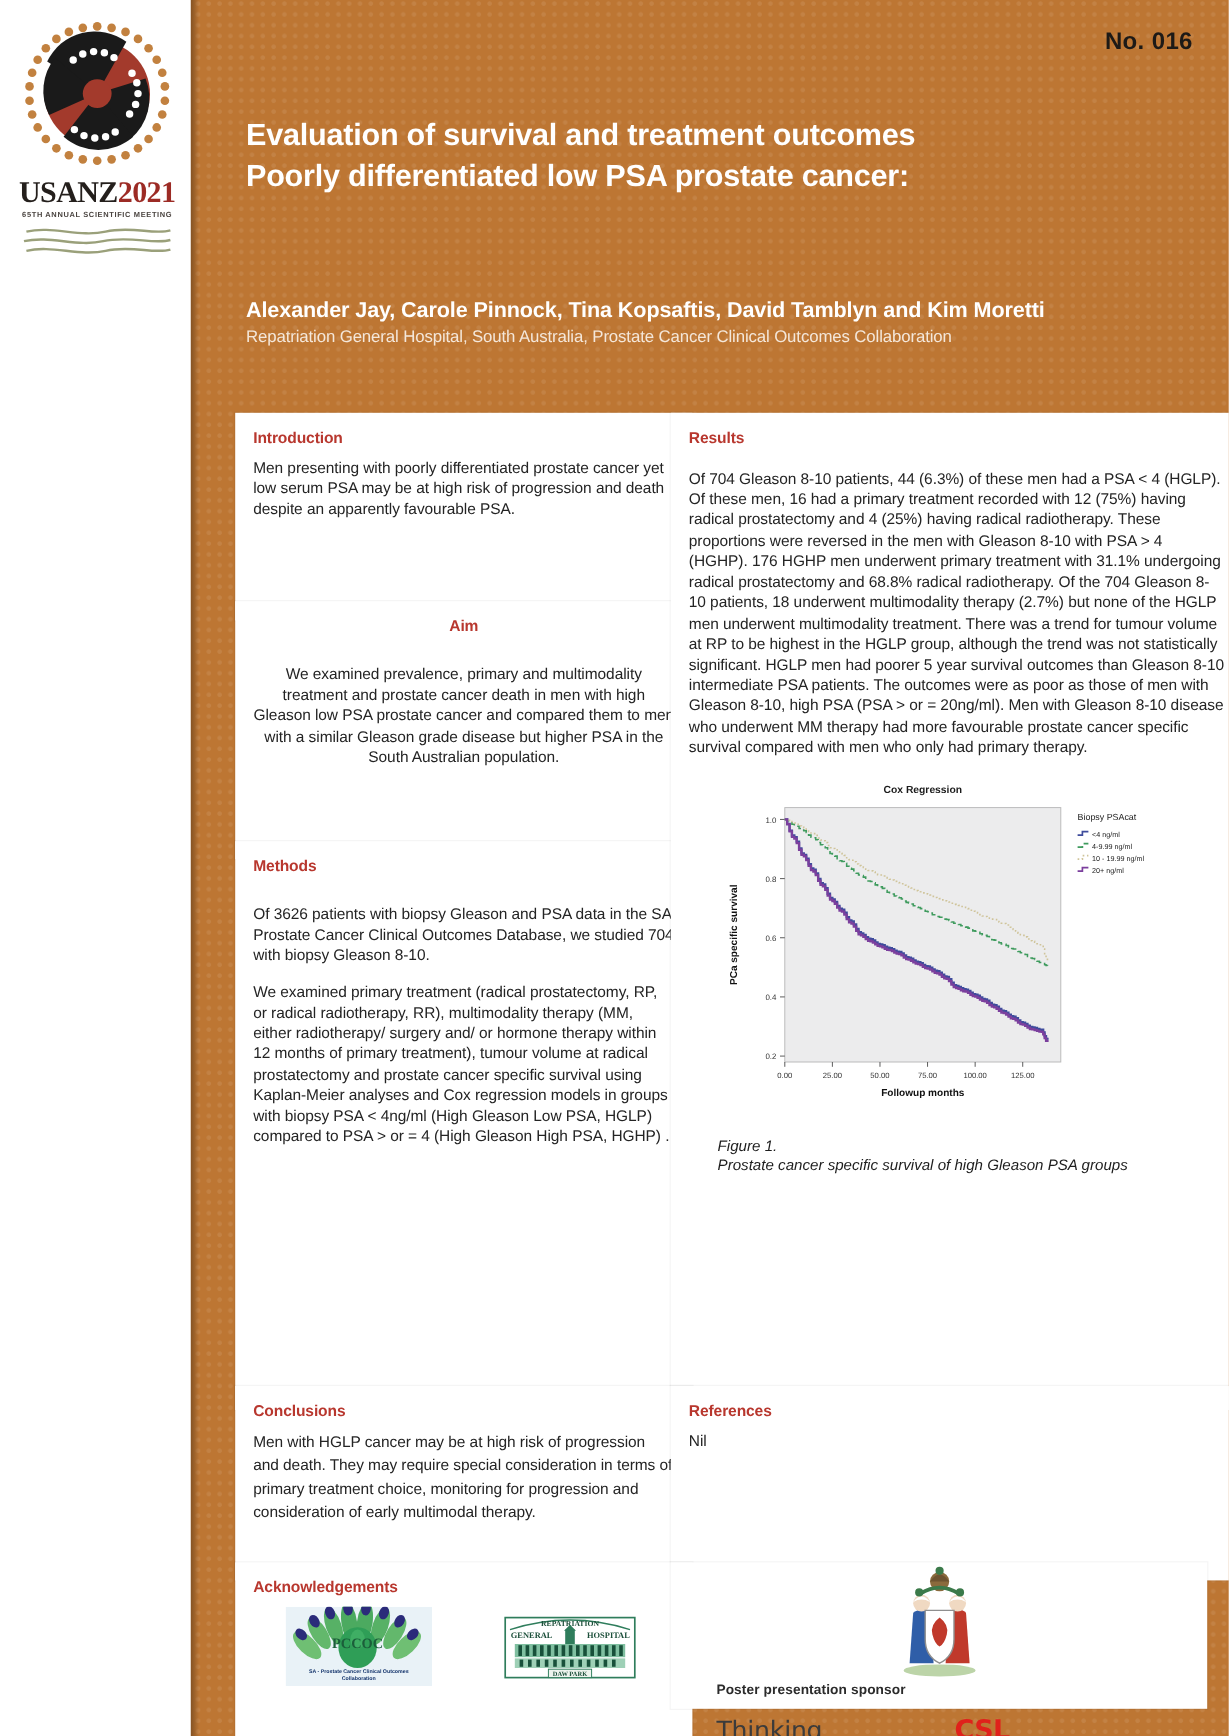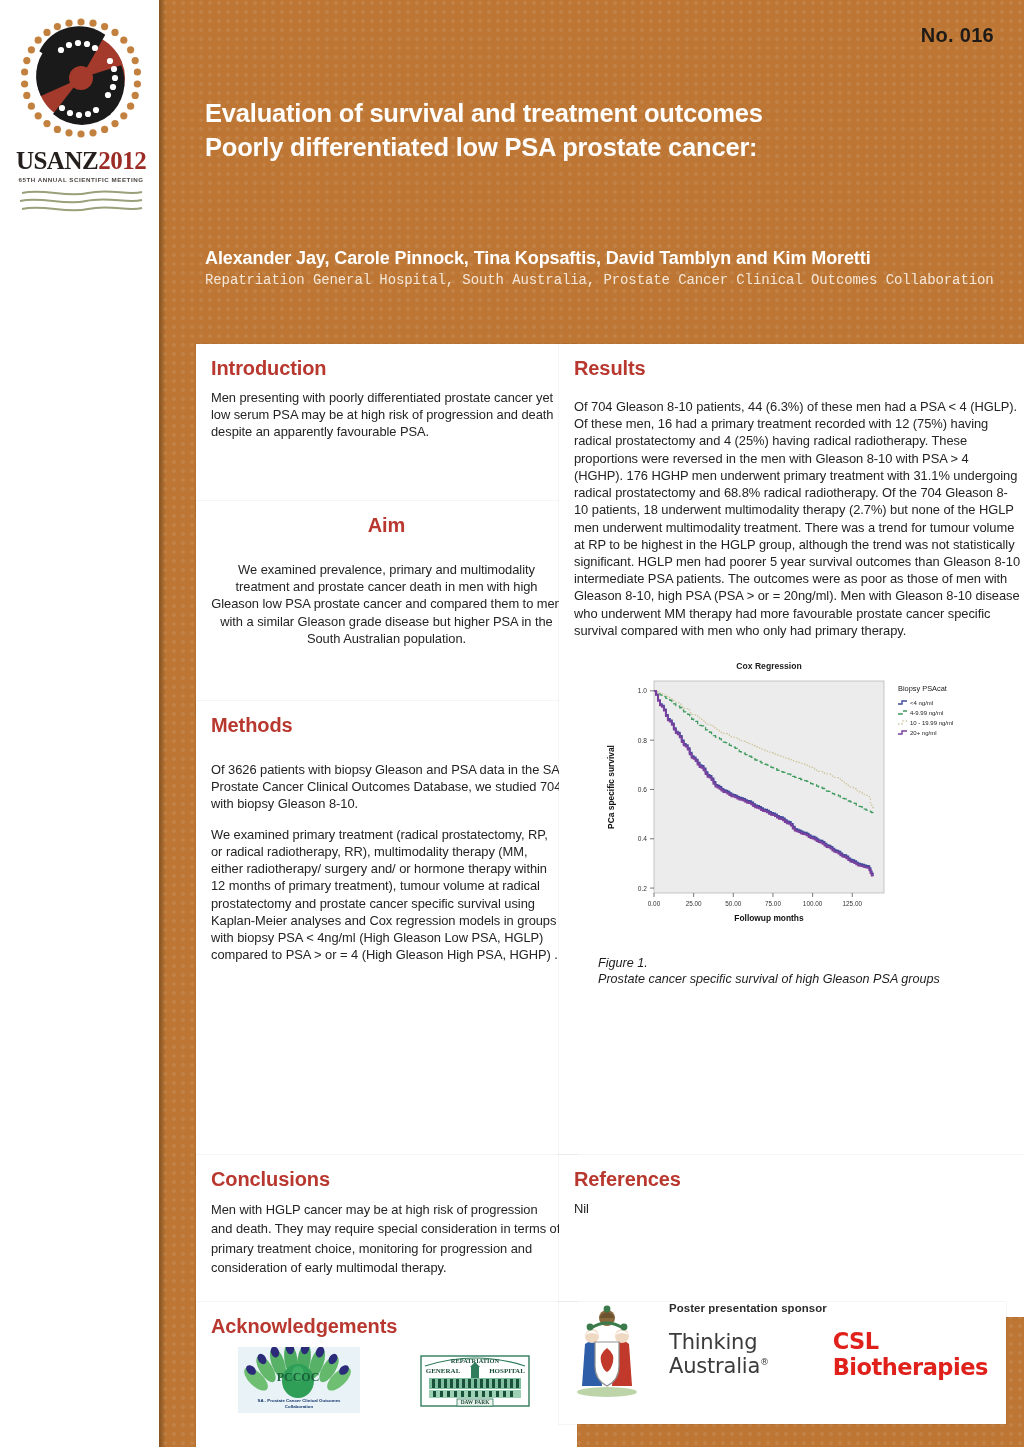--- a/index.html
+++ b/index.html
@@ -51,29 +51,29 @@
     position:absolute;left:205px;top:96px;width:790px;
     font-size:25.5px;font-weight:bold;color:#ffffff;
     line-height:1.34;letter-spacing:-0.2px;
   }
   #authors{
     position:absolute;left:205px;top:248px;width:790px;
     font-size:18px;font-weight:bold;color:#ffffff;letter-spacing:-0.1px;
   }
   #affil{
     position:absolute;left:205px;top:272px;width:790px;
-    font-size:14px;color:#f4e7da;letter-spacing:-0.1px;font-family:Liberation Mono, monospace;
+    font-size:14px;color:#f4e7da;letter-spacing:-0.1px;
   }
   
   .panel{
     position:absolute;background:#ffffff;
     box-shadow:0 0 0 1px rgba(0,0,0,0.04);
   }
   .ptitle{
-    font-size:20px;font-weight:bold;color:#b8372e;
+    font-size:13px;font-weight:bold;color:#b8372e;
     margin:0 0 9px 0;letter-spacing:-0.1px;
   }
   .ptext{
     font-size:12.9px;color:#242424;line-height:1.335;
     margin:0;letter-spacing:-0.05px;
   }
   .ptext + .ptext{margin-top:13px;}
   .pad{padding:13px 15px 12px 15px;}
   #p-intro{left:196px;top:344px;width:351px;height:148px;}
   #p-aim{left:196px;top:501px;width:351px;height:190px;text-align:center;}
@@ -86,21 +86,21 @@
   
   .figwrap{margin-top:16px;}
   .figcap{
     font-size:12.6px;color:#1d1d1d;font-style:italic;
     line-height:1.3;margin-top:10px;margin-left:24px;
   }
   .chart{margin:0 auto;display:block;}
   
   .acklogos{display:flex;align-items:center;justify-content:space-around;margin-top:6px;}
   
-  .sponsorrow{display:flex;height:100%;padding:0 12px;}
+  .sponsorrow{display:flex;align-items:center;height:100%;padding:0 12px;flex-direction:column;}
   .sponsor-text{margin-left:26px;}
   .sponsor-lead{
     font-size:11.4px;font-weight:bold;color:#2b2b2b;margin-bottom:14px;
     letter-spacing:0.1px;
   }
   .sponsor-brand{display:flex;align-items:baseline;}
   .ta{
     font-size:21px;color:#3b3b3b;letter-spacing:-0.2px;
     font-family:"DejaVu Sans", sans-serif;
   }
@@ -176,21 +176,21 @@
               <circle cx="45" cy="92" r="3.1"></circle>
                 <circle cx="53" cy="97" r="3.1"></circle>
               <circle cx="62" cy="99" r="3.1"></circle>
                 <circle cx="71" cy="98" r="3.1"></circle>
               <circle cx="79" cy="94" r="3.1"></circle>
             </g>
           </g>
         </svg>
       </div>
       <div class="wordmark">
-        <span>USANZ</span><span class="yr">2012</span>
+        <span>USANZ</span><span class="yr">2021</span>
       </div>
       <div class="tagline">65TH ANNUAL SCIENTIFIC MEETING</div>
       <div class="waves">
         <svg width="134" height="26" viewBox="0 0 134 26" aria-hidden="true">
           <path d="M8 5 C30 0, 52 10, 74 5 C96 0, 114 8, 128 4" stroke="#9aa07a" stroke-width="2" fill="none"></path>
           <path d="M6 13 C28 8, 50 18, 72 13 C94 8, 114 16, 128 12" stroke="#9aa07a" stroke-width="2" fill="none"></path>
           <path d="M8 21 C30 16, 52 26, 74 21 C96 16, 114 24, 128 20" stroke="#9aa07a" stroke-width="2" fill="none"></path>
         </svg>
       </div>
     </div>

